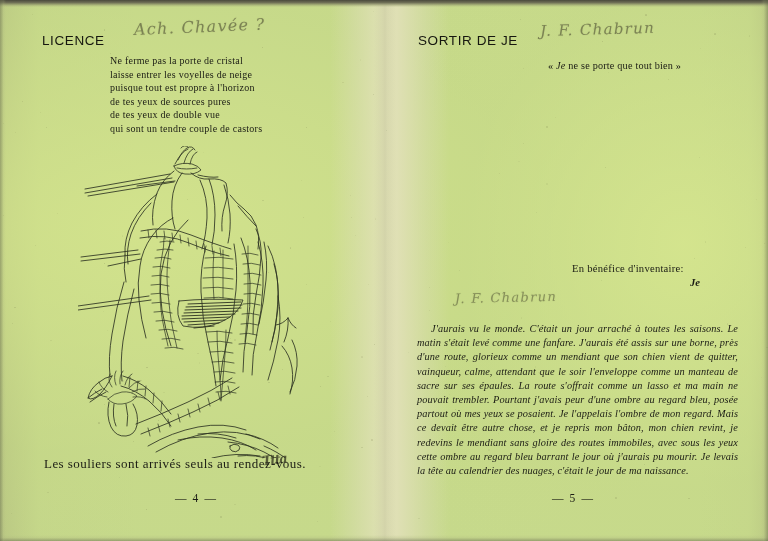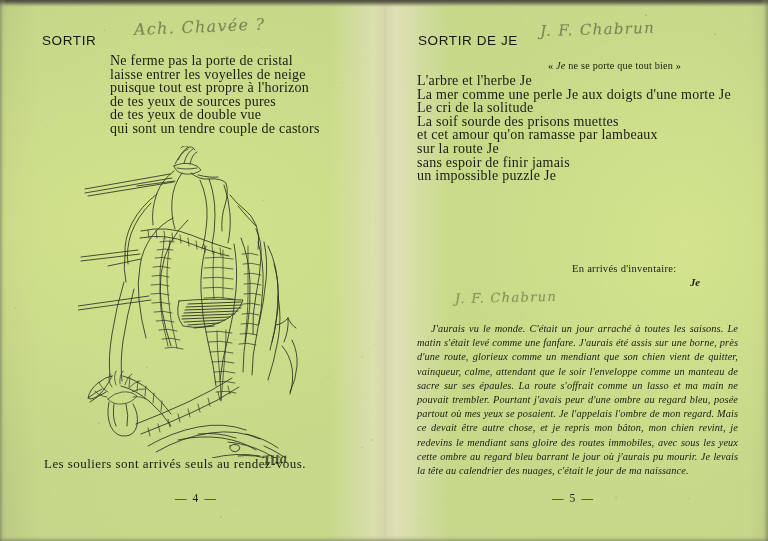--- a/index.html
+++ b/index.html
@@ -102,21 +102,21 @@
     font-size: 13.5px;
     letter-spacing: .6px;
     color: #16170f;
   }
   #title-left  { left: 42px;  top: 33px; }
   #title-right { left: 418px; top: 33px; }
 
   .verse {
     position: absolute;
     font-family: "Liberation Serif", serif;
-    font-size: 14px;
+    font-size: 10px;
     line-height: 13.6px;
     color: #1b1c14;
     white-space: pre;
     letter-spacing: .25px;
   }
 
   #poem-left { left: 110px; top: 54px; }
 
   #epigraph {
     position: absolute;
@@ -227,21 +227,21 @@
 
   <div class="page" id="page-left"></div>
   <div class="page" id="page-right"></div>
 
   <div class="paper-tone" id="tone-left"></div>
   <div class="paper-tone" id="tone-right" style="left:384px;width:384px;position:absolute;top:0;height:541px;"></div>
 
   <div id="gutter"></div>
   <div id="gutter-shadow"></div>
 
-  <div class="section-title" id="title-left">SORTIR</div>
+  <div class="section-title" id="title-left">LICENCE</div>
 
   <div class="handwriting" id="hw-chavee">Ach. Chavée ?</div>
 
   <div class="verse" id="poem-left">Ne ferme pas la porte de cristal
 laisse entrer les voyelles de neige
 puisque tout est propre à l'horizon
 de tes yeux de sources pures
 de tes yeux de double vue
 qui sont un tendre couple de castors</div>
 
@@ -448,31 +448,23 @@
   <div class="folio" id="folio-left">— 4 —</div>
 
   <div class="section-title" id="title-right">SORTIR DE JE</div>
 
   <div class="handwriting" id="hw-chabrun-1">J. F. Chabrun</div>
 
   <div id="epigraph">
     <span>« </span><i>Je</i><span> ne se porte que tout bien »</span>
   </div>
 
-  <div class="verse" id="poem-right-1">L'arbre et l'herbe Je
-La mer comme une perle Je aux doigts d'une morte Je
-Le cri de la solitude
-La soif sourde des prisons muettes
-et cet amour qu'on ramasse par lambeaux
-sur la route Je
-sans espoir de finir jamais
-un impossible puzzle Je</div>
-
-
-  <div id="benefice">En arrivés d'inventaire:</div>
+
+
+  <div id="benefice">En bénéfice d'inventaire:</div>
 
   <div id="signature-je">Je</div>
 
   <div class="handwriting" id="hw-chabrun-2">J. F. Chabrun</div>
 
   <div id="prose">
     <span class="indent"></span><span>J'aurais vu le monde. C'était un jour arraché à toutes les saisons. Le matin s'était levé comme une fanfare. J'aurais été assis sur une borne, près d'une route, glorieux comme un mendiant que son chien vient de quitter, vainqueur, calme, attendant que le soir l'enveloppe comme un manteau de sacre sur ses épaules. La route s'offrait comme un lasso et ma main ne pouvait trembler. Pourtant j'avais peur d'une ombre au regard bleu, posée partout où mes yeux se posaient. Je l'appelais l'ombre de mon regard. Mais ce devait être autre chose, et je repris mon bâton, mon chien revint, je redevins le mendiant sans gloire des routes immobiles, avec sous les yeux cette ombre au regard bleu barrant le jour où j'aurais pu mourir. Je levais la tête au calendrier des nuages, c'était le jour de ma naissance.</span>
   </div>
 
   <div class="folio" id="folio-right">— 5 —</div>

